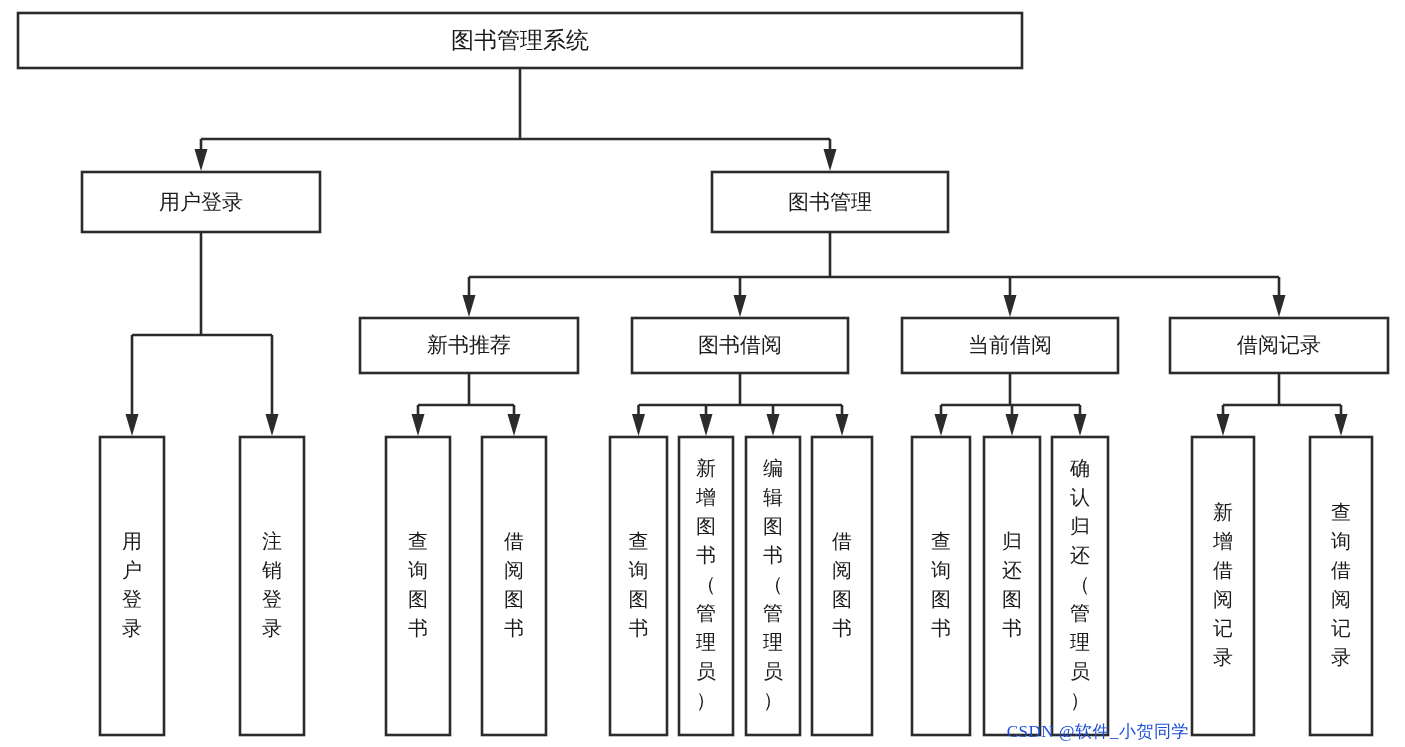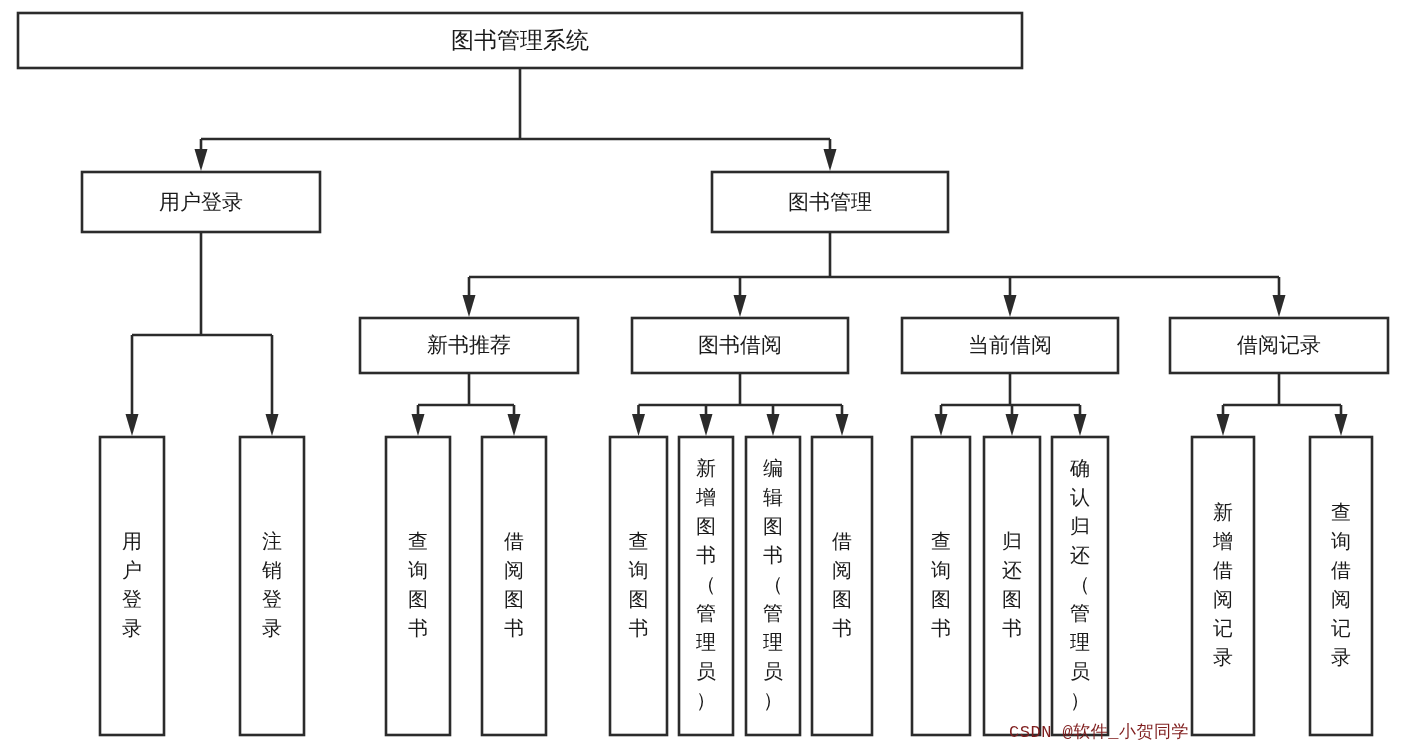--- a/index.html
+++ b/index.html
@@ -52,23 +52,23 @@
   .node-label.leaf {
     font-size: 20px;
   }
   .title-label {
     font-size: 23px;
   }
   .watermark {
     position: absolute;
     right: 8px;
     bottom: 4px;
-    font-family: Liberation Mono, monospace;
+    font-family: Liberation Serif, serif;
     font-size: 17px;
-    color: #7f1d1d;
+    color: #1d4ed8;
     white-space: nowrap;
     letter-spacing: 0.5px;
     user-select: none;
   }
 </style>
 </head>
 <body>
 
 <div id="diagram-root">
   <svg id="tree-svg" viewBox="0 0 1405 747" xmlns="http://www.w3.org/2000/svg">

